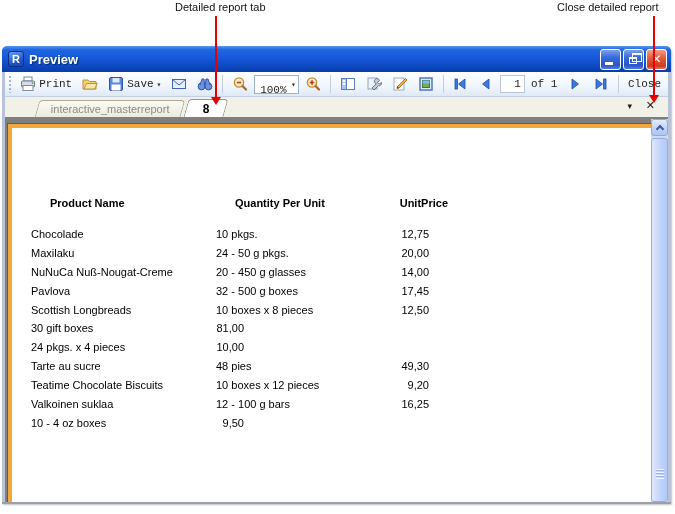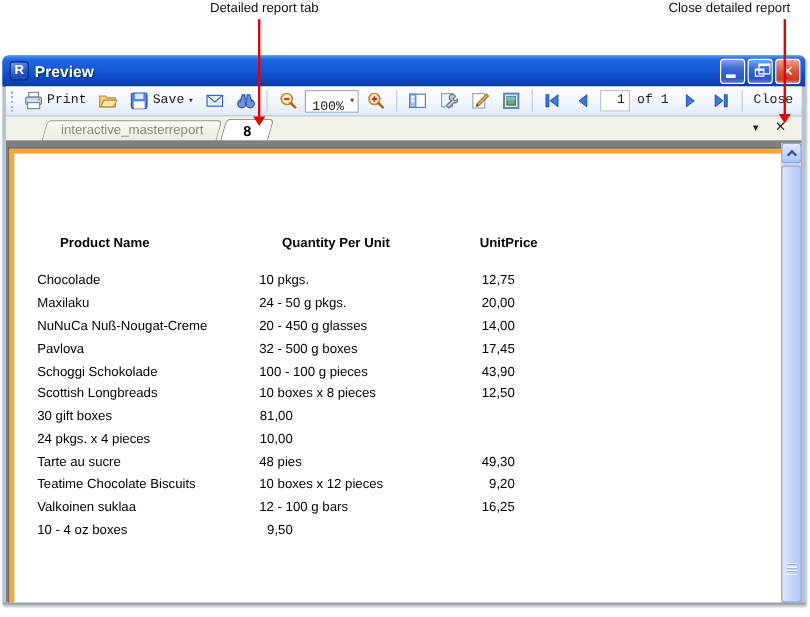--- a/index.html
+++ b/index.html
@@ -297,25 +297,20 @@
                   <span class="c1">NuNuCa Nuß-Nougat-Creme</span>
                   <span class="c2">20 - 450 g glasses</span>
                   <span class="c3">14,00</span>
                 </div>
                 <div class="trow">
                   <span class="c1">Pavlova</span>
                   <span class="c2">32 - 500 g boxes</span>
                   <span class="c3">17,45</span>
                 </div>
                 <div class="trow">
-                  <span class="c1">Schoggi Schokolade</span>
-                  <span class="c2">100 - 100 g pieces</span>
-                  <span class="c3">43,90</span>
-                </div>
-                <div class="trow">
                   <span class="c1">Scottish Longbreads</span>
                   <span class="c2">10 boxes x 8 pieces</span>
                   <span class="c3">12,50</span>
                 </div>
                 <div class="trow">
                   <span class="c2">30 gift boxes</span>
                   <span class="c3">81,00</span>
                 </div>
                 <div class="trow">
                   <span class="c2">24 pkgs. x 4 pieces</span>

